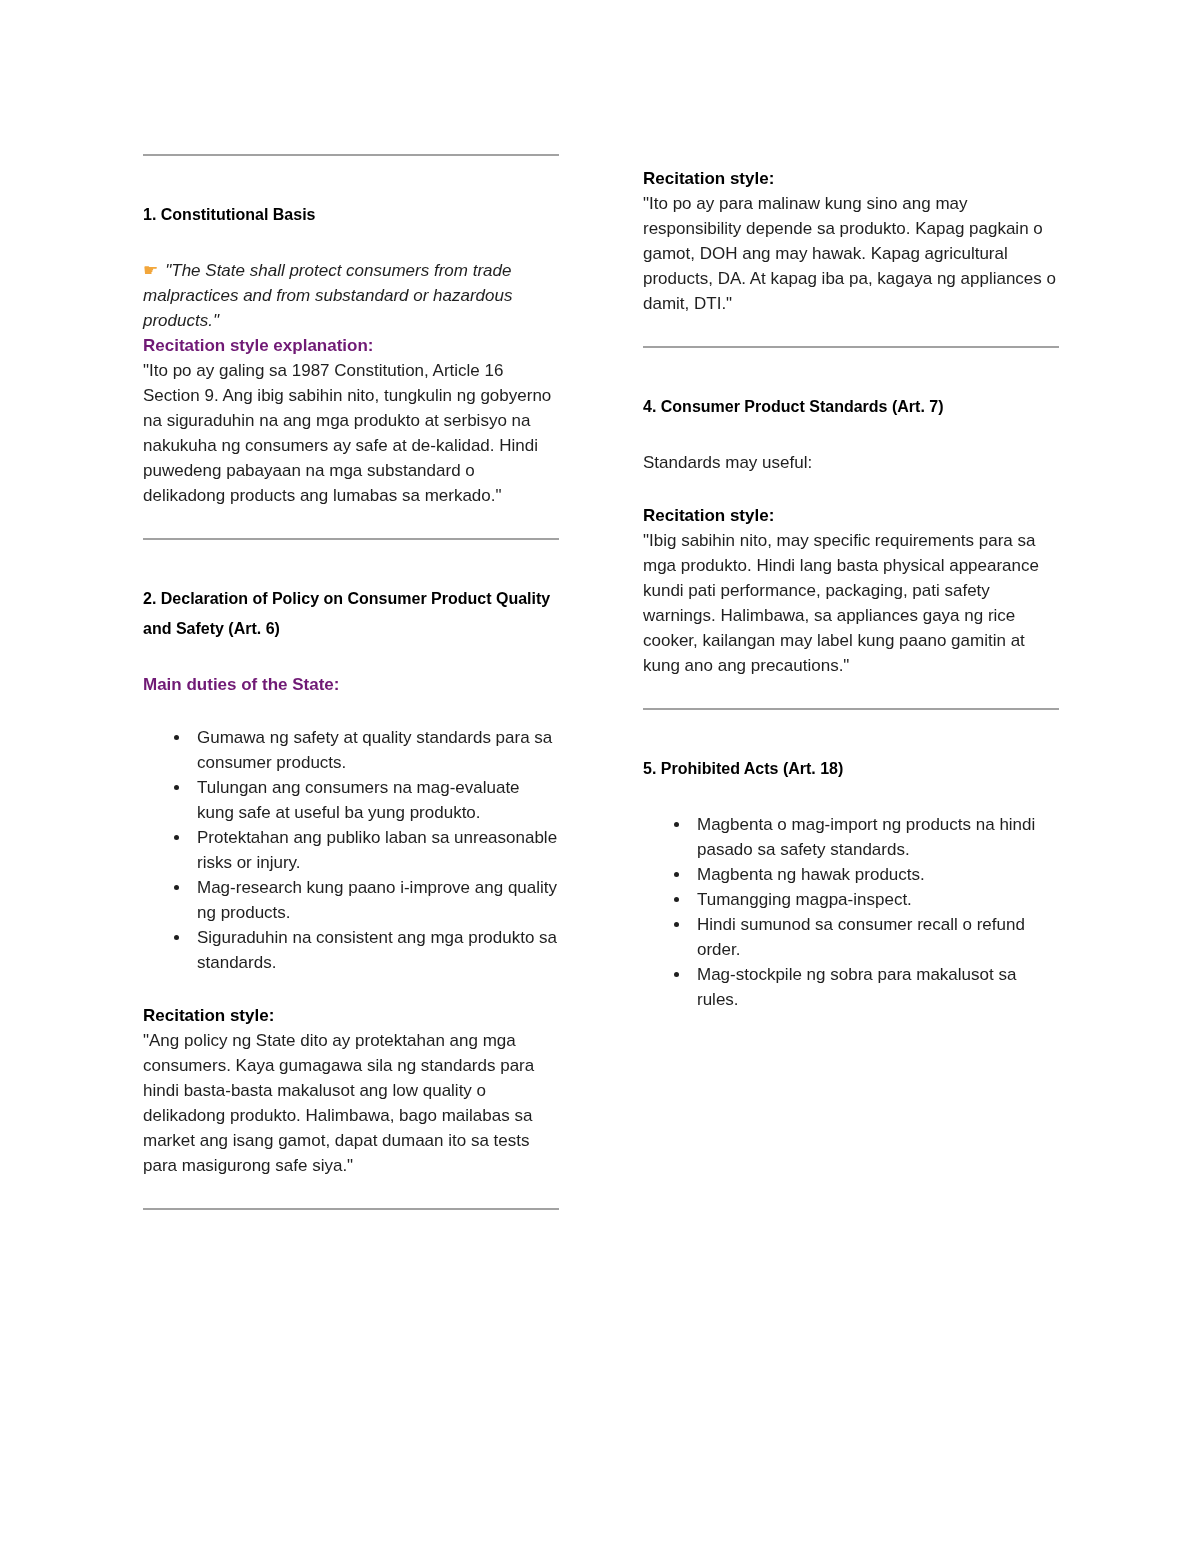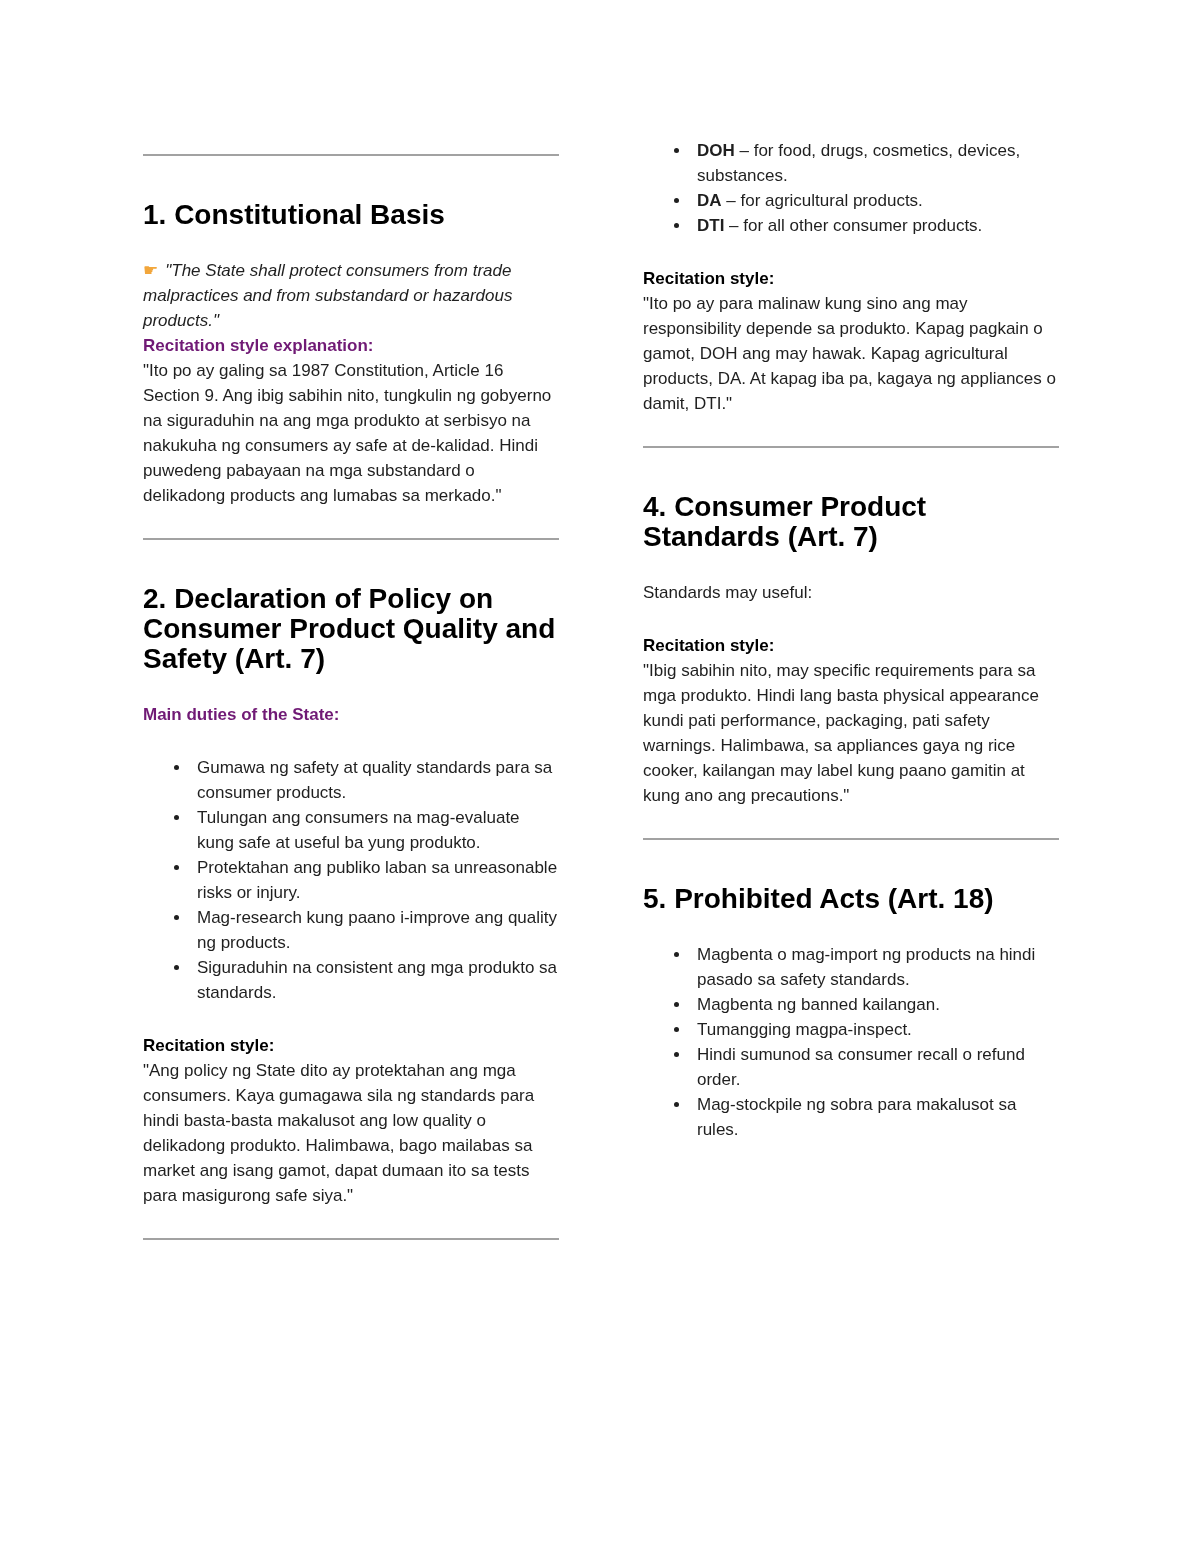--- a/index.html
+++ b/index.html
@@ -31,21 +31,21 @@
   hr.rule {
     border: none;
     border-top: 2px solid #a2a2a2;
     margin: 30px 0 0 0;
     width: 100%;
   }
   hr.rule-first {
     margin-top: 16px;
   }
   h1.sec-title {
-    font-size: 28px;
+    font-size: 16px;
     line-height: 30px;
     font-weight: bold;
     color: #000000;
     margin: 44px 0 28px 0;
     letter-spacing: 0;
   }
   p { margin: 0; }
   .p0 { margin: 0; }
   .quote {
     font-style: italic;
@@ -90,21 +90,21 @@
 
     <h1 class="sec-title">1. Constitutional Basis</h1>
 
     <p class="quote"><span class="pointer">☛</span><span>"The State shall protect consumers from trade malpractices and from substandard or hazardous products."</span></p>
 
     <p class="bold-line">Recitation style explanation:</p>
     <p class="p0">"Ito po ay galing sa 1987 Constitution, Article 16 Section 9. Ang ibig sabihin nito, tungkulin ng gobyerno na siguraduhin na ang mga produkto at serbisyo na nakukuha ng consumers ay safe at de-kalidad. Hindi puwedeng pabayaan na mga substandard o delikadong products ang lumabas sa merkado."</p>
 
     <hr class="rule">
 
-    <h1 class="sec-title">2. Declaration of Policy on Consumer Product Quality and Safety (Art. 7)</h1>
+    <h1 class="sec-title">2. Declaration of Policy on Consumer Product Quality and Safety (Art. 6)</h1>
 
     <p class="bold-line">Main duties of the State:</p>
 
     <ul class="blist">
       <li>Gumawa ng safety at quality standards para sa consumer products.</li>
       <li>Tulungan ang consumers na mag-evaluate kung safe at useful ba yung produkto.</li>
       <li>Protektahan ang publiko laban sa unreasonable risks or injury.</li>
       <li>Mag-research kung paano i-improve ang quality ng products.</li>
       <li>Siguraduhin na consistent ang mga produkto sa standards.</li>
     </ul>
@@ -112,25 +112,20 @@
     <p class="label">Recitation style:</p>
     <p class="p0">"Ang policy ng State dito ay protektahan ang mga consumers. Kaya gumagawa sila ng standards para hindi basta-basta makalusot ang low quality o delikadong produkto. Halimbawa, bago mailabas sa market ang isang gamot, dapat dumaan ito sa tests para masigurong safe siya."</p>
 
     <hr class="rule">
 
 
   </div>
 
   <div class="col">
 
-    <ul class="blist blist-top">
-      <li><strong>DOH</strong><span> – for food, drugs, cosmetics, devices, substances.</span></li>
-      <li><strong>DA</strong><span> – for agricultural products.</span></li>
-      <li><strong>DTI</strong><span> – for all other consumer products.</span></li>
-    </ul>
 
     <p class="label">Recitation style:</p>
     <p class="p0">"Ito po ay para malinaw kung sino ang may responsibility depende sa produkto. Kapag pagkain o gamot, DOH ang may hawak. Kapag agricultural products, DA. At kapag iba pa, kagaya ng appliances o damit, DTI."</p>
 
     <hr class="rule">
 
     <h1 class="sec-title">4. Consumer Product Standards (Art. 7)</h1>
 
     <p class="p0">Standards may useful:</p>
 
@@ -138,21 +133,21 @@
     <p class="label">Recitation style:</p>
     <p class="p0">"Ibig sabihin nito, may specific requirements para sa mga produkto. Hindi lang basta physical appearance kundi pati performance, packaging, pati safety warnings. Halimbawa, sa appliances gaya ng rice cooker, kailangan may label kung paano gamitin at kung ano ang precautions."</p>
 
     <hr class="rule">
 
     <h1 class="sec-title">5. Prohibited Acts (Art. 18)</h1>
 
 
     <ul class="blist">
       <li>Magbenta o mag-import ng products na hindi pasado sa safety standards.</li>
-      <li>Magbenta ng banned kailangan.</li>
+      <li>Magbenta ng hawak products.</li>
       <li>Tumangging magpa-inspect.</li>
       <li>Hindi sumunod sa consumer recall o refund order.</li>
       <li>Mag-stockpile ng sobra para makalusot sa rules.</li>
     </ul>
 
   </div>
 
 </div>
 
 </body></html>

